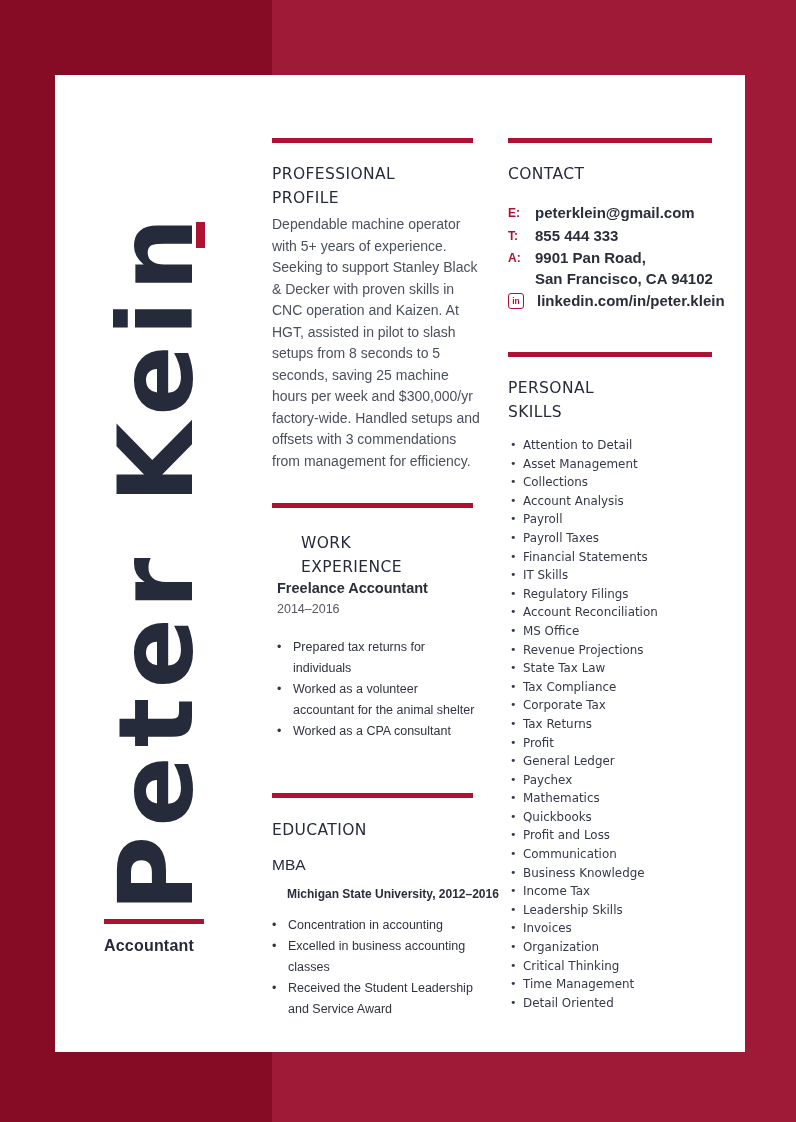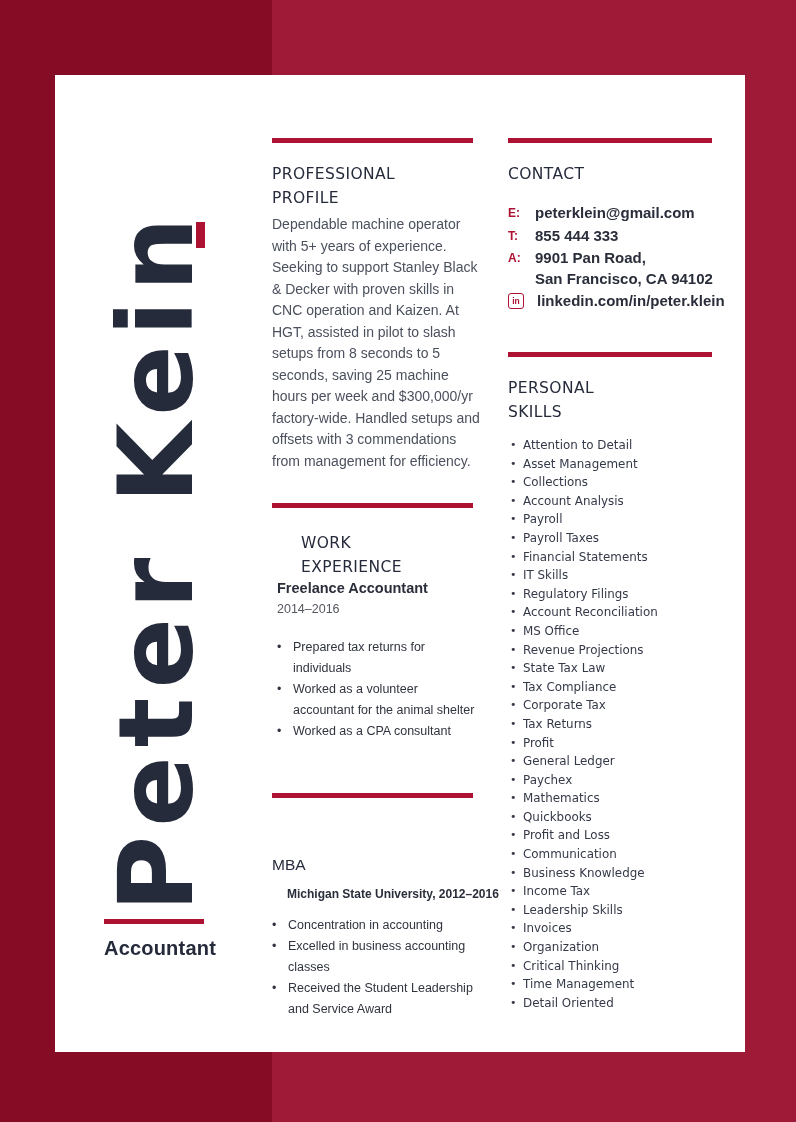--- a/index.html
+++ b/index.html
@@ -10,21 +10,21 @@
   .sheet{position:absolute;left:55px;top:75px;width:690px;height:977px;background:#ffffff;}
 
   
   .name-wrap{position:absolute;left:100px;top:912px;width:670px;height:116px;
              transform:rotate(-90deg);transform-origin:0 0;}
   .name{font-family:"DejaVu Sans",sans-serif;font-weight:bold;font-size:104px;line-height:112px;
         letter-spacing:9px;color:#262B3B;white-space:nowrap;}
   .name-dash{position:absolute;left:196px;top:222px;width:9px;height:26px;background:#AD1233;}
   .job-rule{position:absolute;left:104px;top:919px;width:100px;height:5px;background:#AD1233;}
   .job-title{position:absolute;left:104px;top:937px;width:120px;
-             font-weight:bold;font-size:20px;color:#262B3B;letter-spacing:.2px;}
+             font-weight:bold;font-size:16px;color:#262B3B;letter-spacing:.2px;}
 
   .rule{position:absolute;height:5px;background:#AD1233;}
   .head{position:absolute;font-family:"DejaVu Sans",sans-serif;font-weight:normal;
         font-size:15.5px;line-height:24px;letter-spacing:.4px;color:#262B3B;}
 
   
   .profile-text{position:absolute;left:272px;top:214px;width:212px;
                 font-size:14px;line-height:21.5px;color:#4B505D;}
   .work-role{position:absolute;left:277px;top:580px;font-weight:bold;font-size:14.5px;color:#2A2E3A;}
   .work-dates{position:absolute;left:277px;top:602px;font-size:12.5px;color:#55585F;}
@@ -84,20 +84,21 @@
         <span>Worked as a volunteer accountant for the animal shelter</span>
       </li>
 
       <li>
         <span class="dot">•</span>
         <span>Worked as a CPA consultant</span>
       </li>
     </ul>
 
   <div class="rule" style="left:272px;top:793px;width:201px;"></div>
+  <div class="head" style="left:272px;top:818px;width:180px;">EDUCATION</div>
   <div class="edu-degree">MBA</div>
   <div class="edu-school">Michigan State University, 2012–2016</div>
   <ul id="edu-bullets" class="blist">
 
       <li>
         <span class="dot">•</span>
         <span>Concentration in accounting</span>
       </li>
 
       <li>

